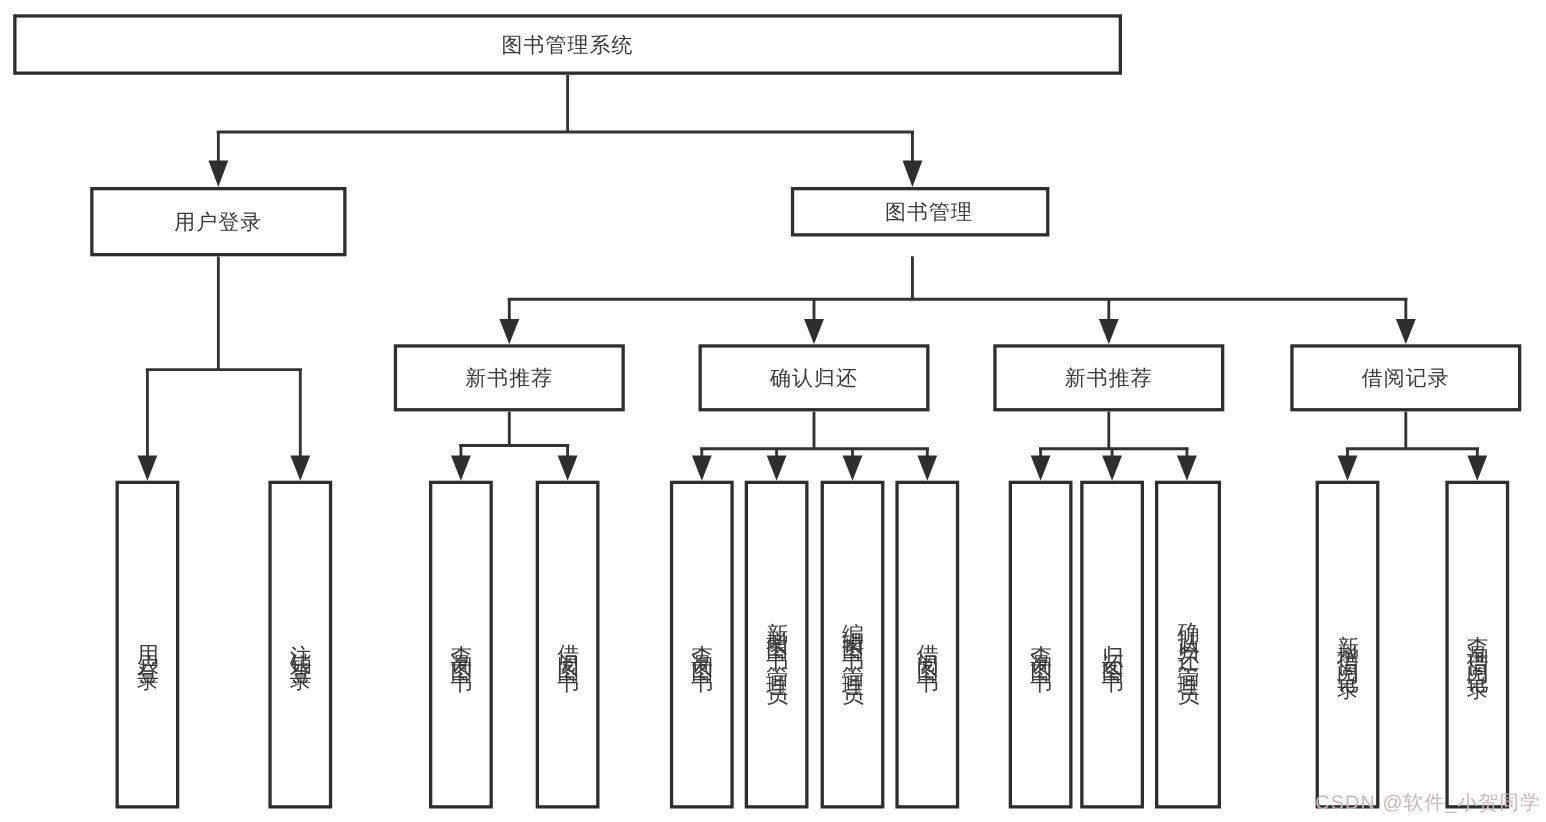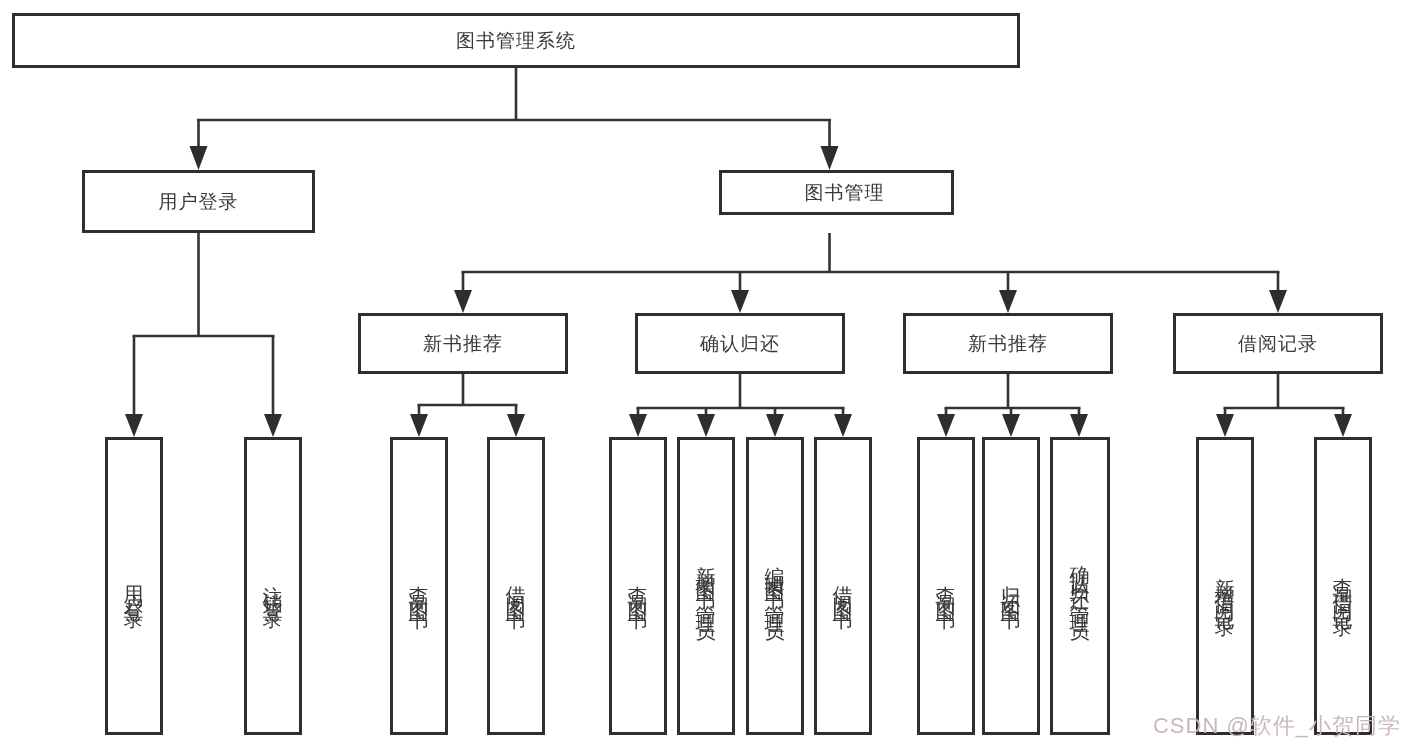--- a/index.html
+++ b/index.html
@@ -27,21 +27,21 @@
     writing-mode:vertical-rl;
     text-orientation:mixed;
     font-size:20px;
     letter-spacing:8px;
     line-height:1;
   }
   .watermark{
     position:absolute;
     right:4px;
     bottom:6px;
-    font-size:22px;
+    font-size:18px;
     letter-spacing:1px;
     z-index:5;
     white-space:nowrap;
   }
 </style>
 </head>
 <body>
 
 <div class="stage">
 

